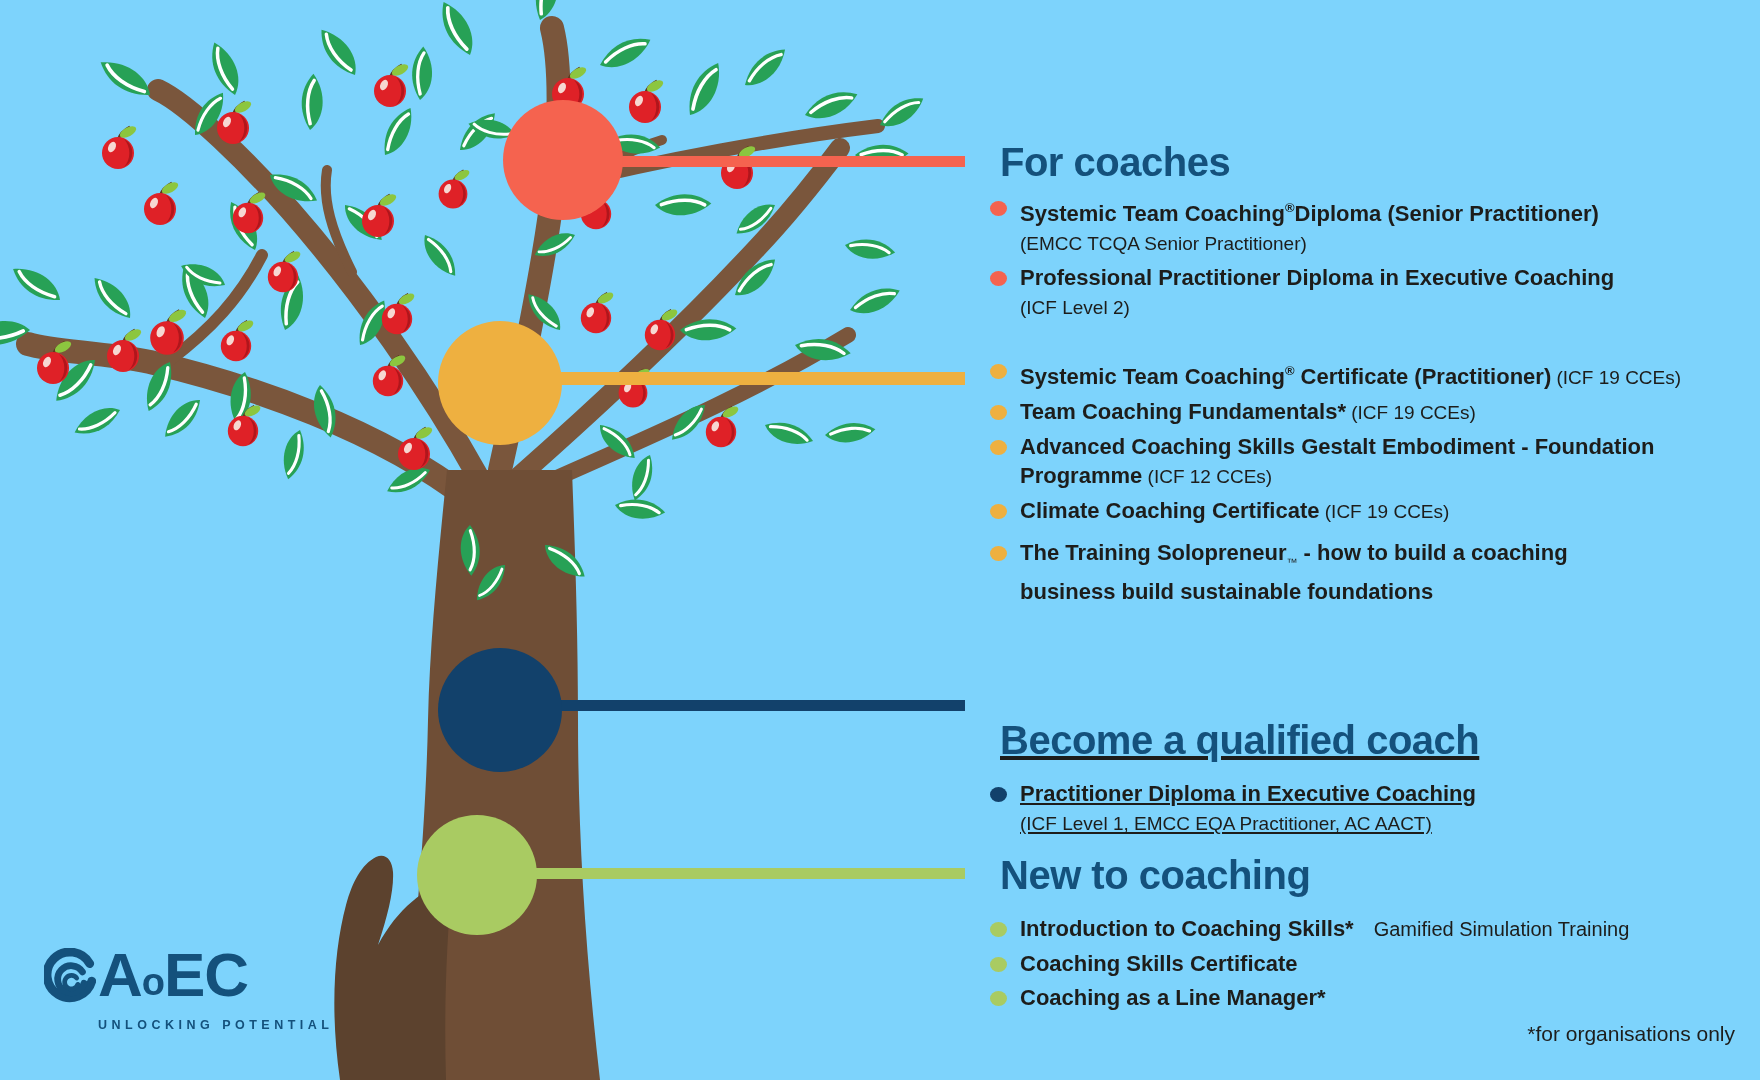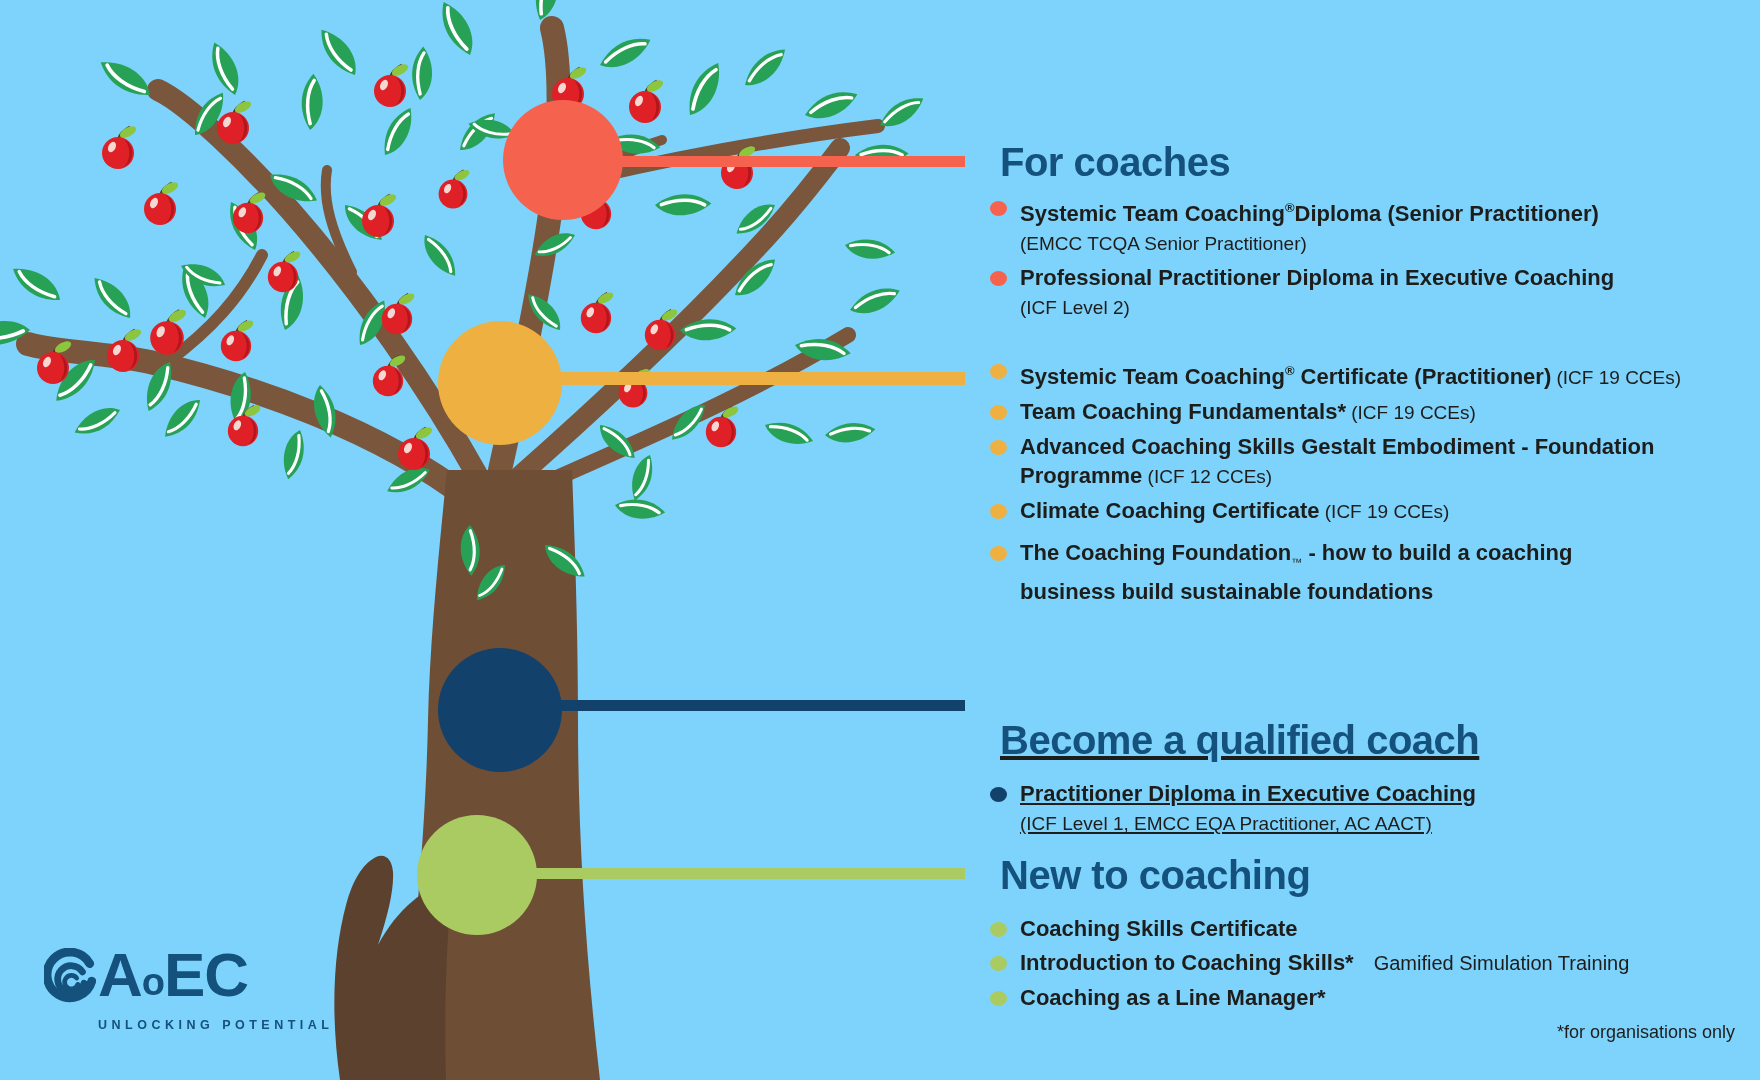--- a/index.html
+++ b/index.html
@@ -37,21 +37,21 @@
   .dot{flex:0 0 17px; width:17px; height:15px; border-radius:50%; margin:8px 13px 0 10px; background:var(--accent);}
   .item-text{flex:1;}
   .line{font-size:22px; line-height:29px; color:var(--text); font-weight:bold;}
   .seg-b{font-weight:bold;}
   .seg-n{font-weight:normal; font-size:19px;}
   .seg-note{font-weight:normal; font-size:19px;}
   .seg-sup{font-weight:bold; font-size:13px; vertical-align:9px;}
   .seg-tm{font-weight:normal; font-size:11px; vertical-align:-6px;}
   .seg-gap{font-weight:normal; font-size:20px; margin-left:20px;}
   
-  .footnote{position:absolute; right:25px; top:1022px; font-size:18px; color:var(--text); z-index:4;text-align:right;}
+  .footnote{position:absolute; right:25px; top:1022px; font-size:21px; color:var(--text); z-index:4;text-align:right;}
   
   .logo{position:absolute; left:44px; top:948px; z-index:4;}
   .logo-row{display:flex; align-items:flex-start;}
   .logo-mark{width:52px; height:56px; margin-right:2px;}
   .logo-text{font-size:62px; line-height:54px; font-weight:bold; color:var(--header); letter-spacing:-1px;}
   .logo-o{font-size:38px; position:relative; top:-1px;}
   .logo-tagline{margin:8px 0 0 54px; font-size:12.5px; font-weight:bold; letter-spacing:4.5px; color:var(--header);}
 </style>
 </head>
 <body>
@@ -226,47 +226,47 @@
         </div>
         <div class="item">
           <span class="dot"></span>
           <div class="item-text">
             <div class="line"><span class="seg-b">Climate Coaching Certificate</span><span class="seg-n"> (ICF 19 CCEs)</span></div>
           </div>
         </div>
         <div class="item gap-before">
           <span class="dot"></span>
           <div class="item-text">
-            <div class="line"><span class="seg-b">The Coaching Foundation</span><span class="seg-tm">™</span><span class="seg-b"> - how to build a coaching</span></div>
+            <div class="line"><span class="seg-b">The Training Solopreneur</span><span class="seg-tm">™</span><span class="seg-b"> - how to build a coaching</span></div>
             <div class="line"><span class="seg-b">business build sustainable foundations</span></div>
           </div>
         </div>
       </div>
       <div class="section sec-2" style="--accent: #12416B;">
         <h2>Become a qualified coach</h2>
         <div class="item">
           <span class="dot"></span>
           <div class="item-text">
             <div class="line"><span class="seg-b">Practitioner Diploma in Executive Coaching</span></div>
             <div class="line"><span class="seg-note">(ICF Level 1, EMCC EQA Practitioner, AC AACT)</span></div>
           </div>
         </div>
       </div>
       <div class="section sec-3" style="--accent: #A9CB62;">
         <h2>New to coaching</h2>
         <div class="item">
           <span class="dot"></span>
           <div class="item-text">
+            <div class="line"><span class="seg-b">Introduction to Coaching Skills*</span><span class="seg-gap">Gamified Simulation Training</span></div>
+          </div>
+        </div>
+        <div class="item">
+          <span class="dot"></span>
+          <div class="item-text">
             <div class="line"><span class="seg-b">Coaching Skills Certificate</span></div>
-          </div>
-        </div>
-        <div class="item">
-          <span class="dot"></span>
-          <div class="item-text">
-            <div class="line"><span class="seg-b">Introduction to Coaching Skills*</span><span class="seg-gap">Gamified Simulation Training</span></div>
           </div>
         </div>
         <div class="item">
           <span class="dot"></span>
           <div class="item-text">
             <div class="line"><span class="seg-b">Coaching as a Line Manager*</span></div>
           </div>
         </div>
       </div>
     </div>

